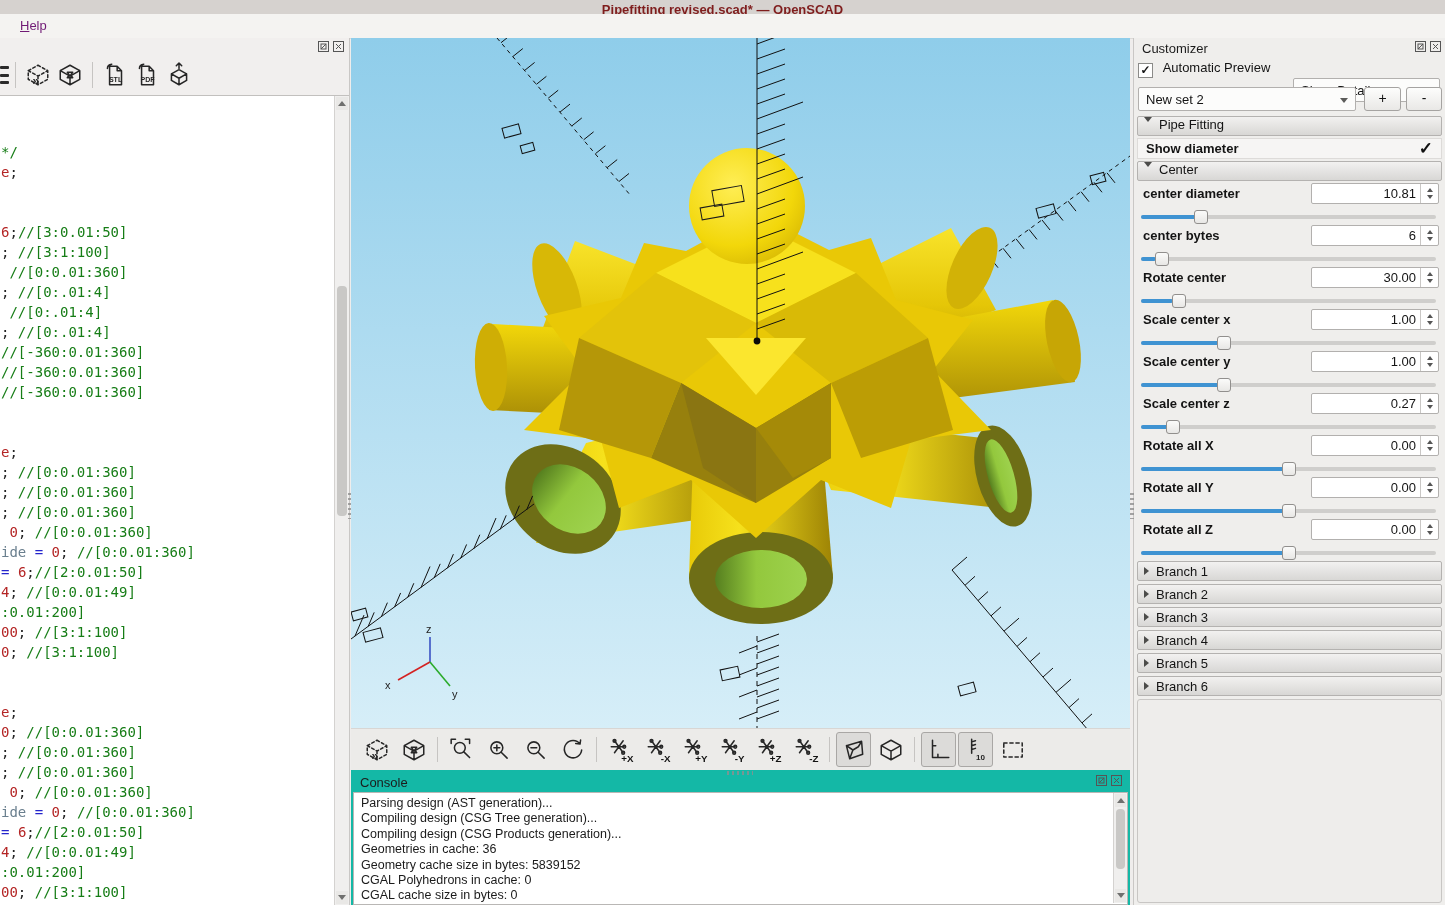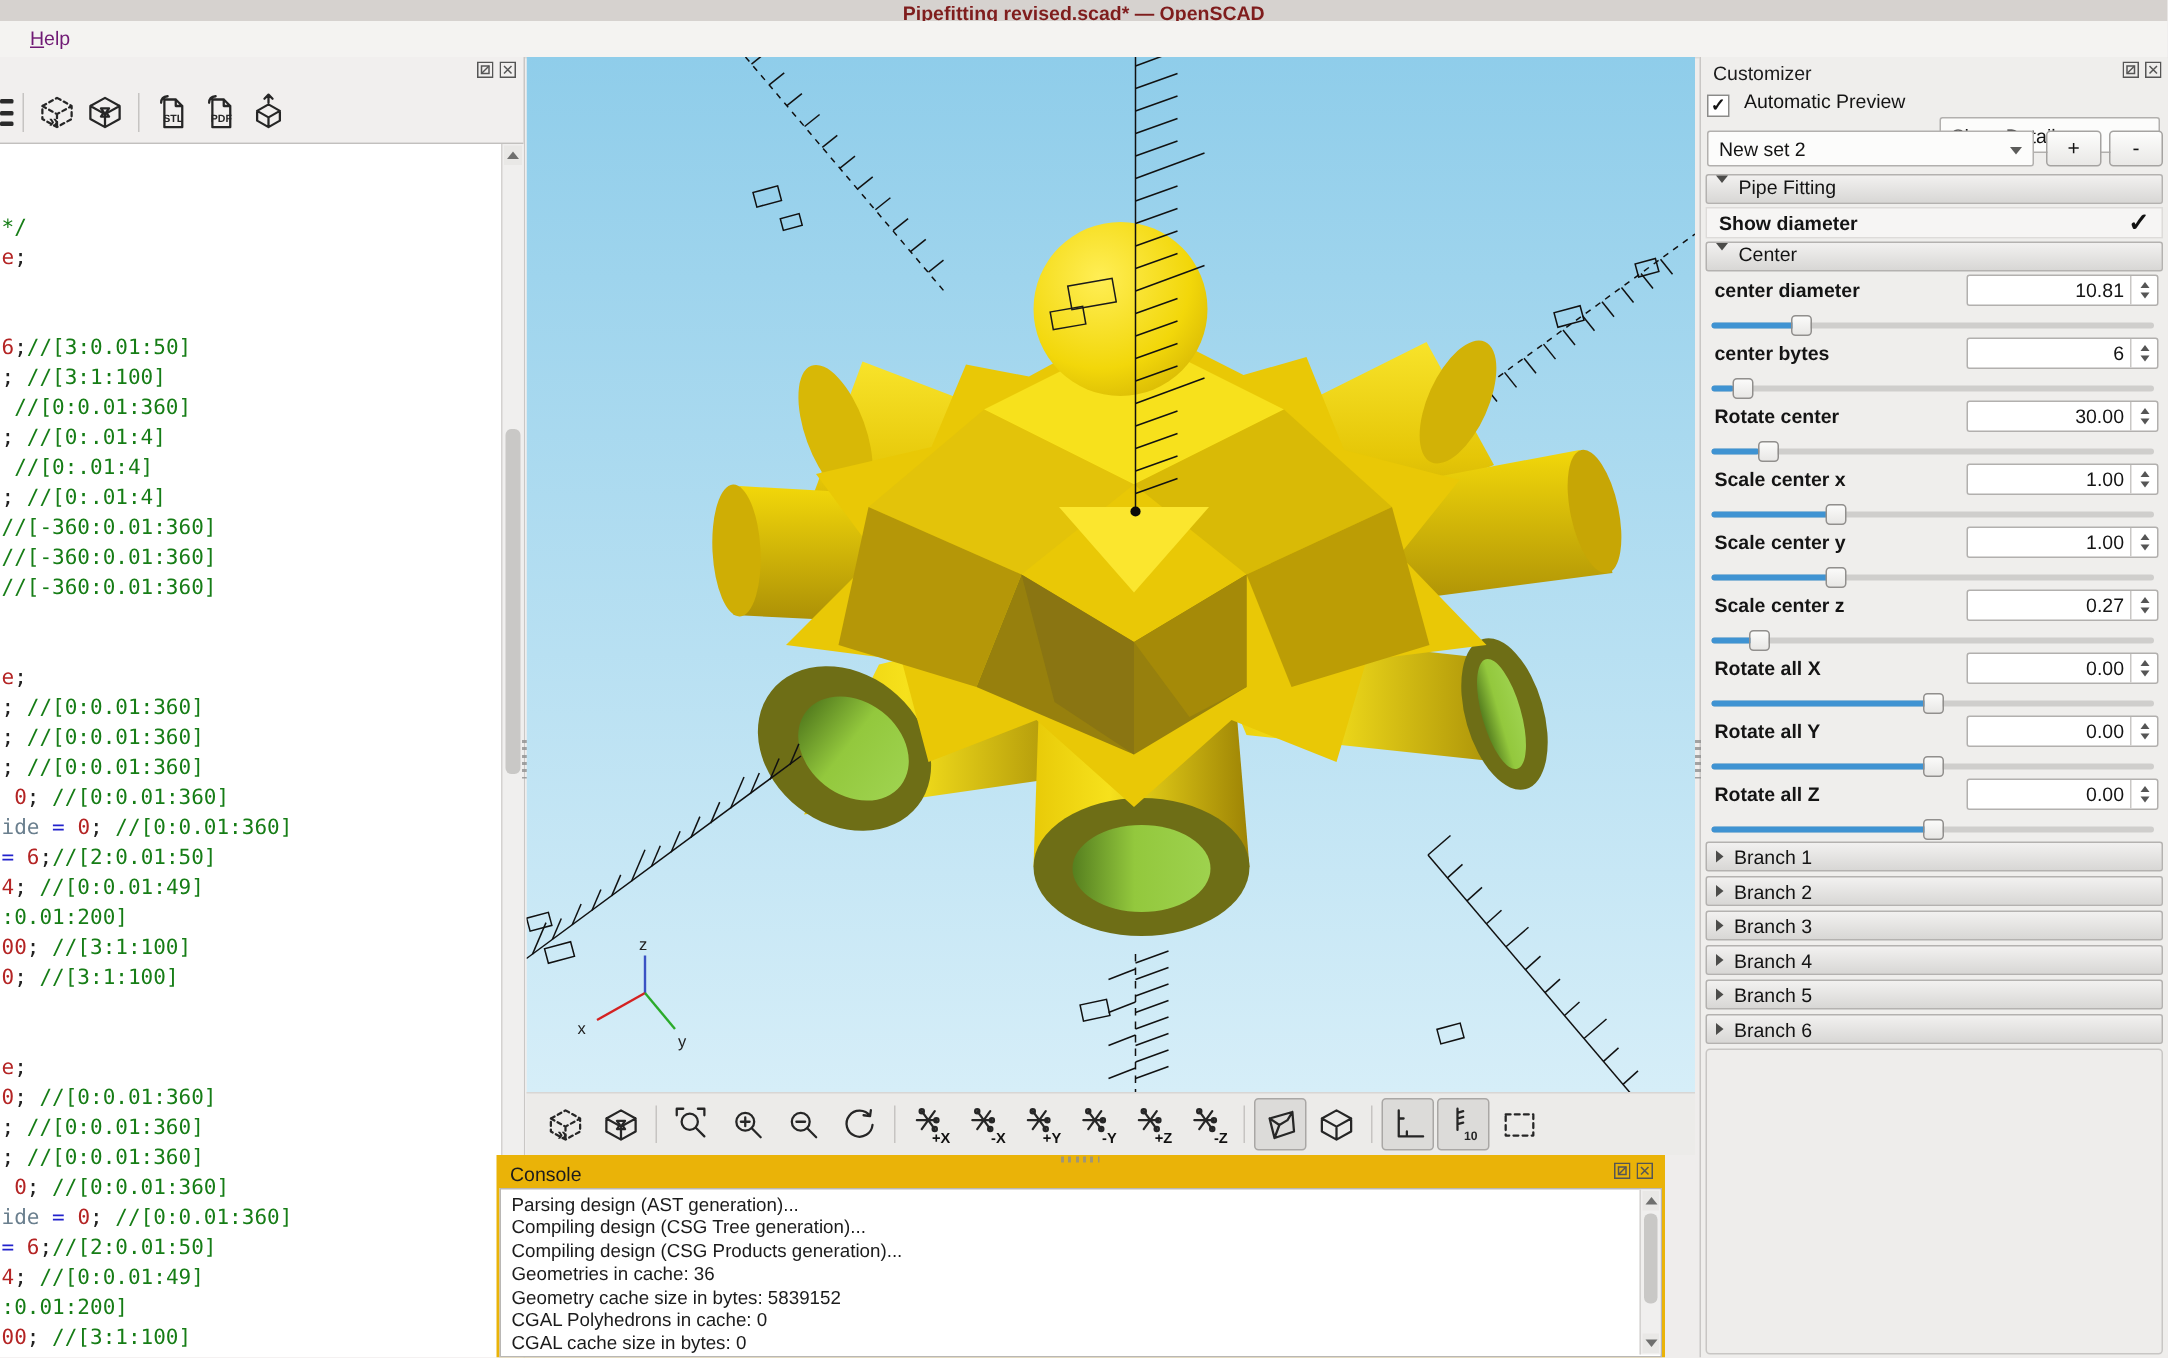--- a/index.html
+++ b/index.html
@@ -47,21 +47,21 @@
   
   .viewport{position:absolute;left:351px;top:38px;width:779px;height:690px}
   .vtoolbar{position:absolute;left:351px;top:728px;width:779px;height:42px;background:#ecebe9;
             border-top:1px solid #d8d6d4;display:flex;align-items:center;padding-left:8px;box-sizing:border-box}
   .vt-btn{width:33px;height:33px;display:flex;align-items:center;justify-content:center;border-radius:3px;
           border:1px solid transparent;margin-right:2px}
   .vt-btn.pressed{background:#dcdbd9;border:1px solid #a9a7a5}
   .vt-sep{width:1px;height:25px;background:#c6c4c2;margin:0 6px 0 4px}
 
   
-  .console{position:absolute;left:331px;top:770px;width:779px;height:135px;background:#eab308}
+  .console{position:absolute;left:351px;top:770px;width:779px;height:135px;background:#14b8a6}
   .console-title{position:absolute;left:9px;top:5px}
   .console-log{position:absolute;left:2px;right:2px;top:22px;height:113px;background:#fff;
                border:1px solid #b9b7b5;box-sizing:border-box;font-size:12.5px;line-height:15.4px;
                color:#1b1b1b;padding:3px 20px 0 7px;overflow:hidden;
                font-family:"Liberation Sans",sans-serif;font-stretch:condensed}
   .console-sb{position:absolute;right:3px;top:23px;width:13px;height:110px;background:#f0efee;border-left:1px solid #d4d2d0}
 
   
   .customizer{position:absolute;left:1133px;top:38px;width:312px;height:867px;background:#efeeec;
               border-left:1px solid #c9c7c5;box-sizing:border-box;font-size:13px;color:#141414}

